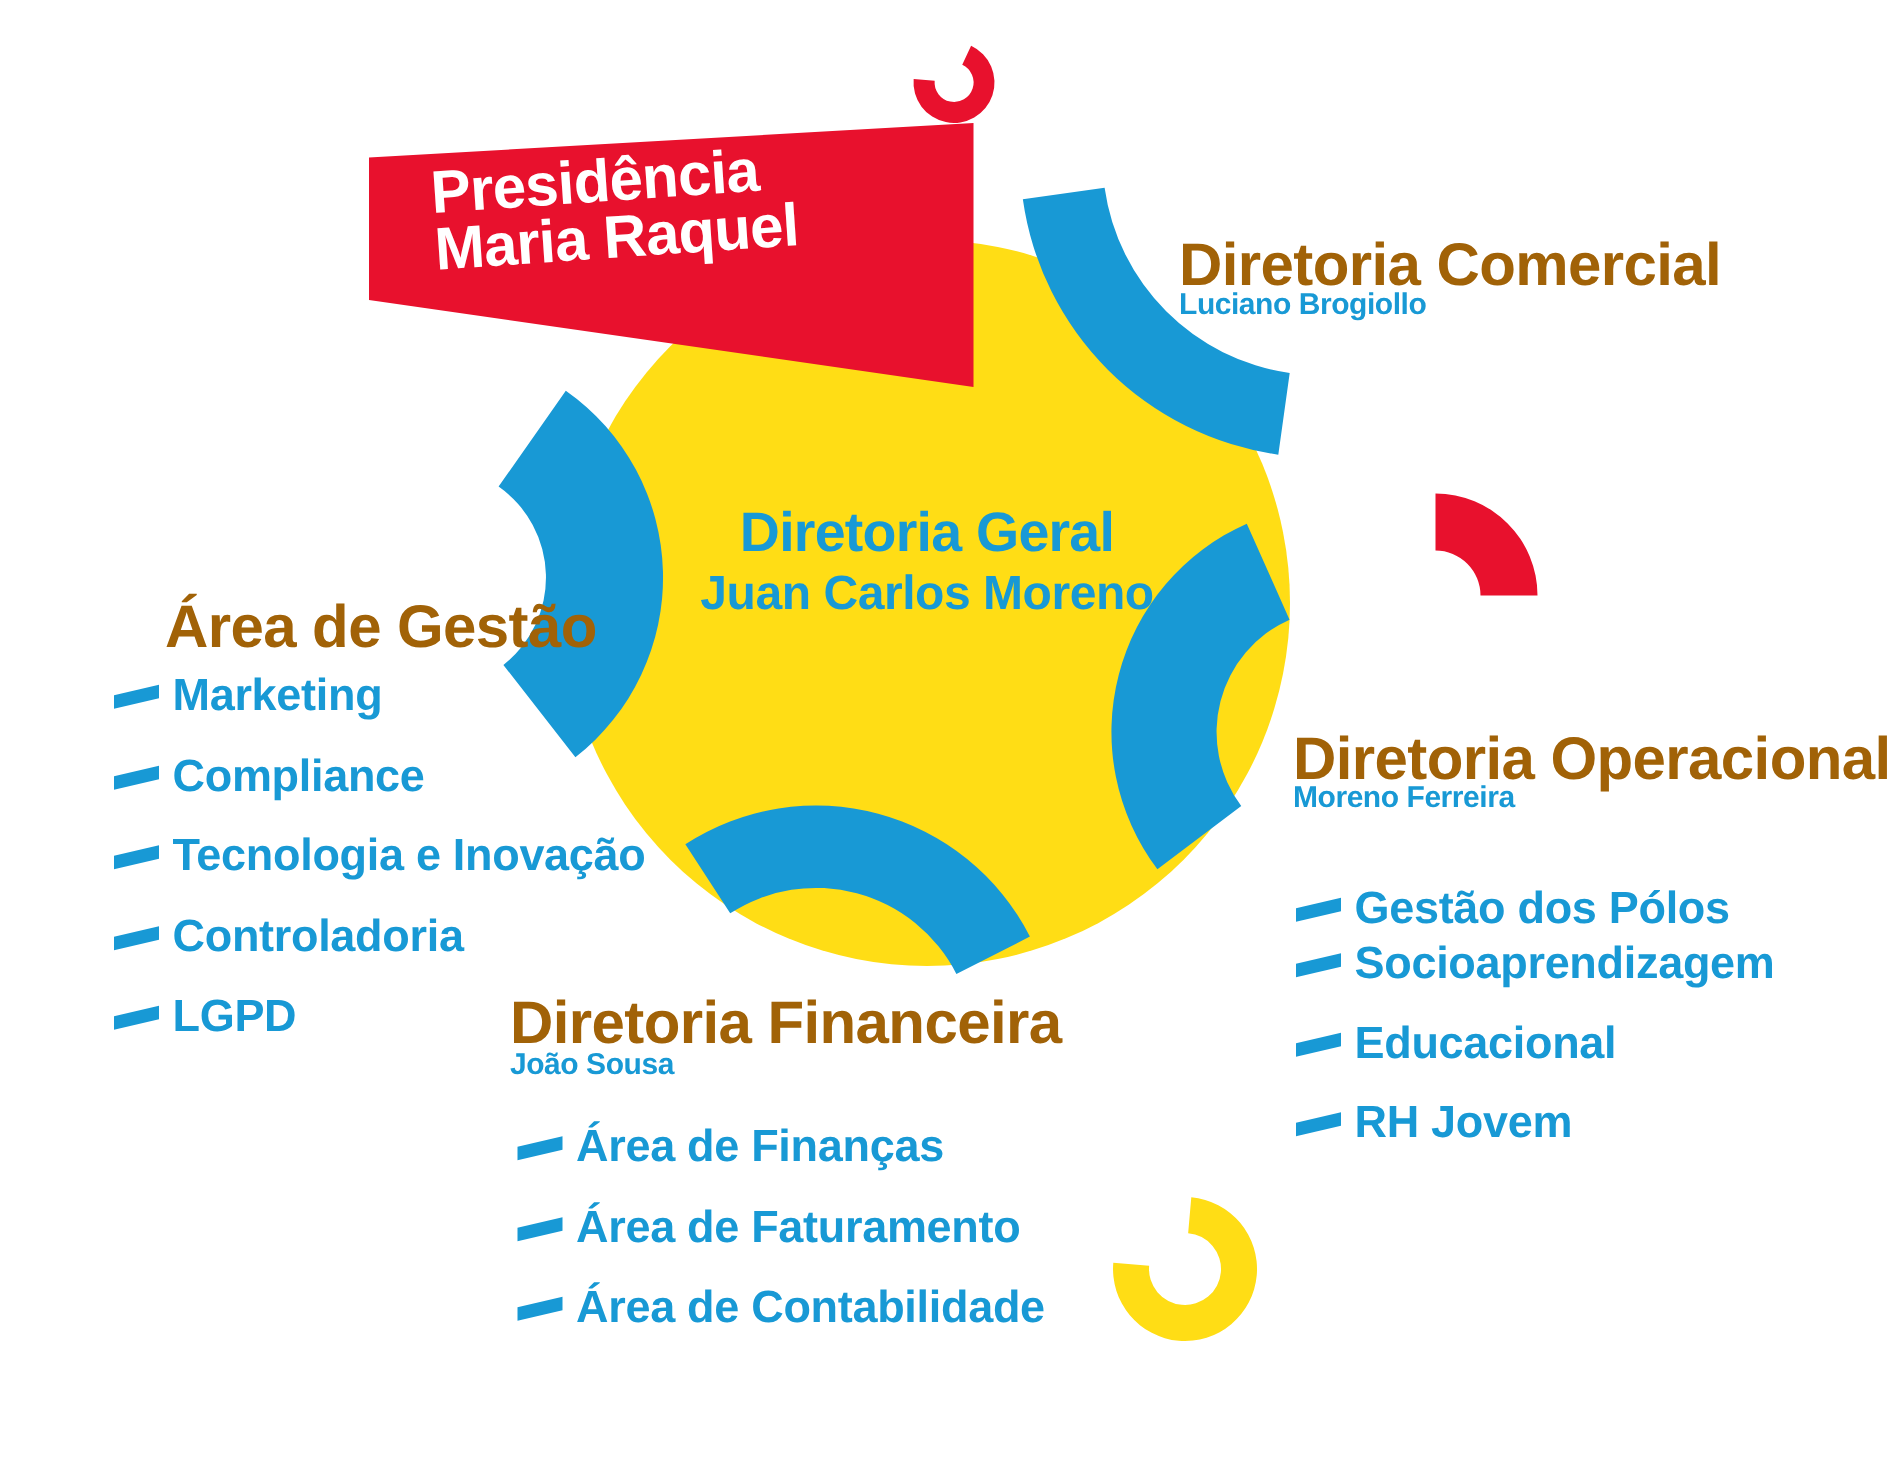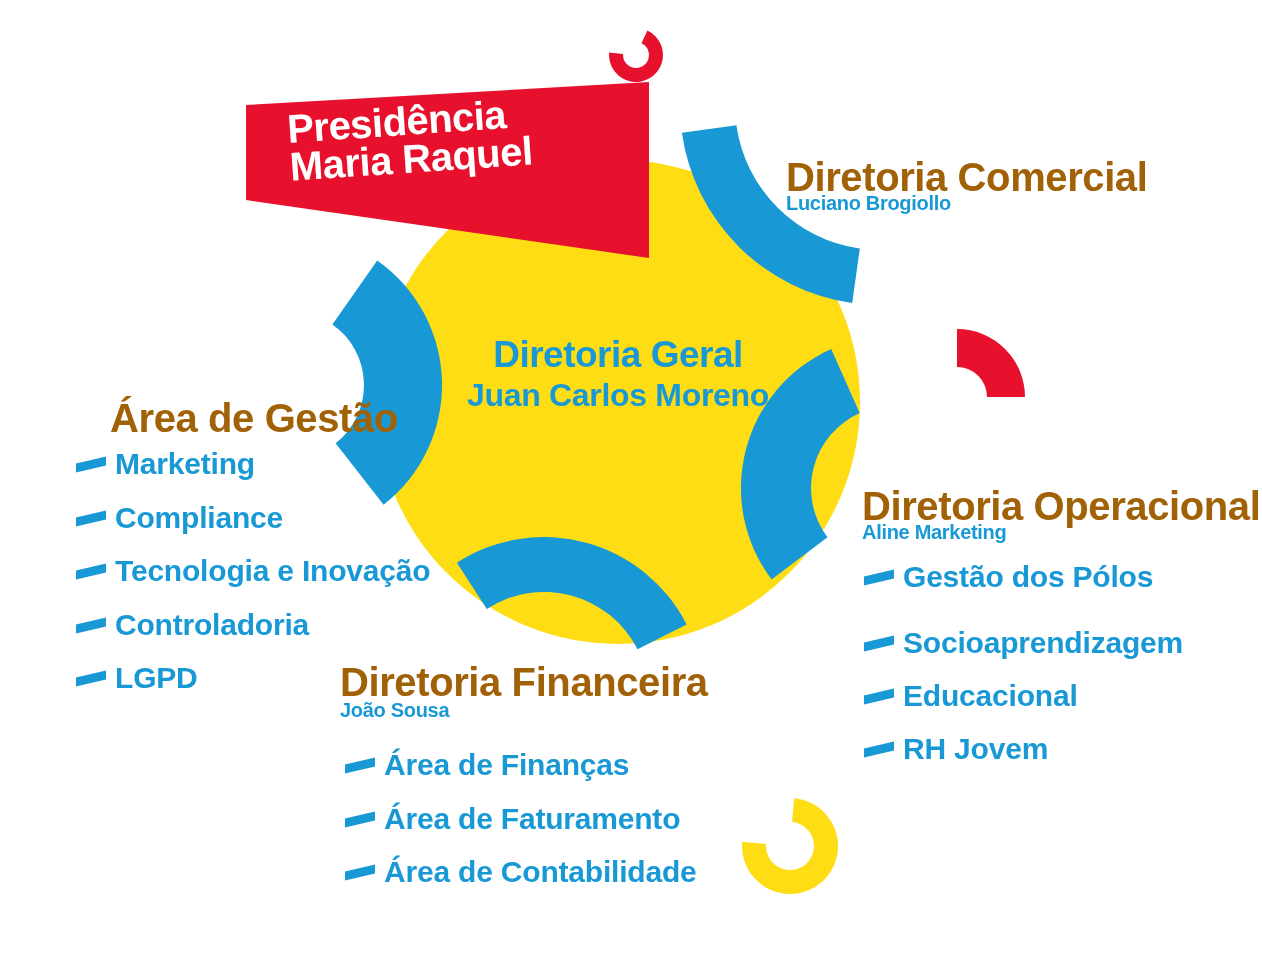--- a/index.html
+++ b/index.html
@@ -92,22 +92,22 @@
   <div class="abs item-row" style="left:345px;top:748px;">
     <span class="dash"></span>
     <span class="item-label">Área de Finanças</span>
   </div>
   <div class="abs item-row" style="left:345px;top:855px;">
     <span class="dash"></span>
     <span class="item-label">Área de Contabilidade</span>
   </div>
 
   <div class="abs group-title" style="left:862px;top:484px;">Diretoria Operacional</div>
-  <div class="abs group-name" style="left:862px;top:521px;">Aline Marketing</div>
-  <div class="abs item-row" style="left:864px;top:560px;text-align:right;">
+  <div class="abs group-name" style="left:862px;top:521px;">Moreno Ferreira</div>
+  <div class="abs item-row" style="left:864px;top:589px;text-align:right;">
     <span class="dash"></span>
     <span class="item-label">Gestão dos Pólos</span>
   </div>
   <div class="abs item-row" style="left:864px;top:626px;">
     <span class="dash"></span>
     <span class="item-label">Socioaprendizagem</span>
   </div>
   <div class="abs item-row" style="left:864px;top:679px;">
     <span class="dash"></span>
     <span class="item-label">Educacional</span>

